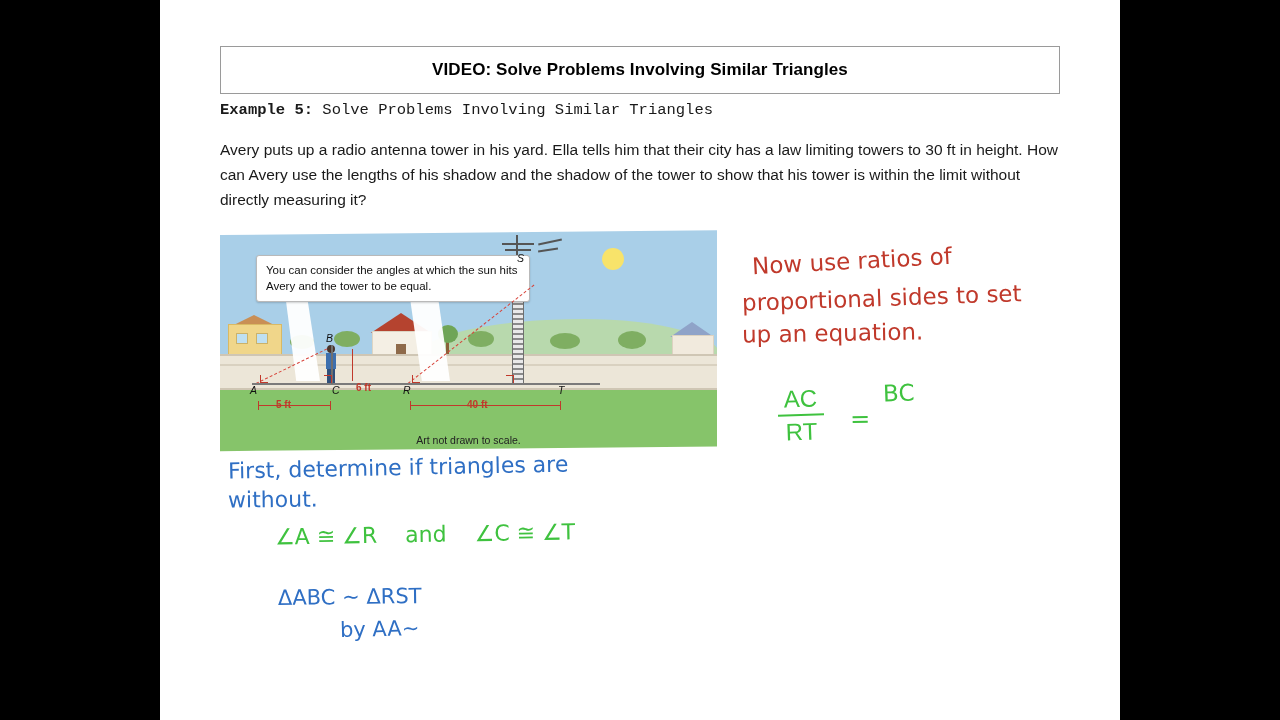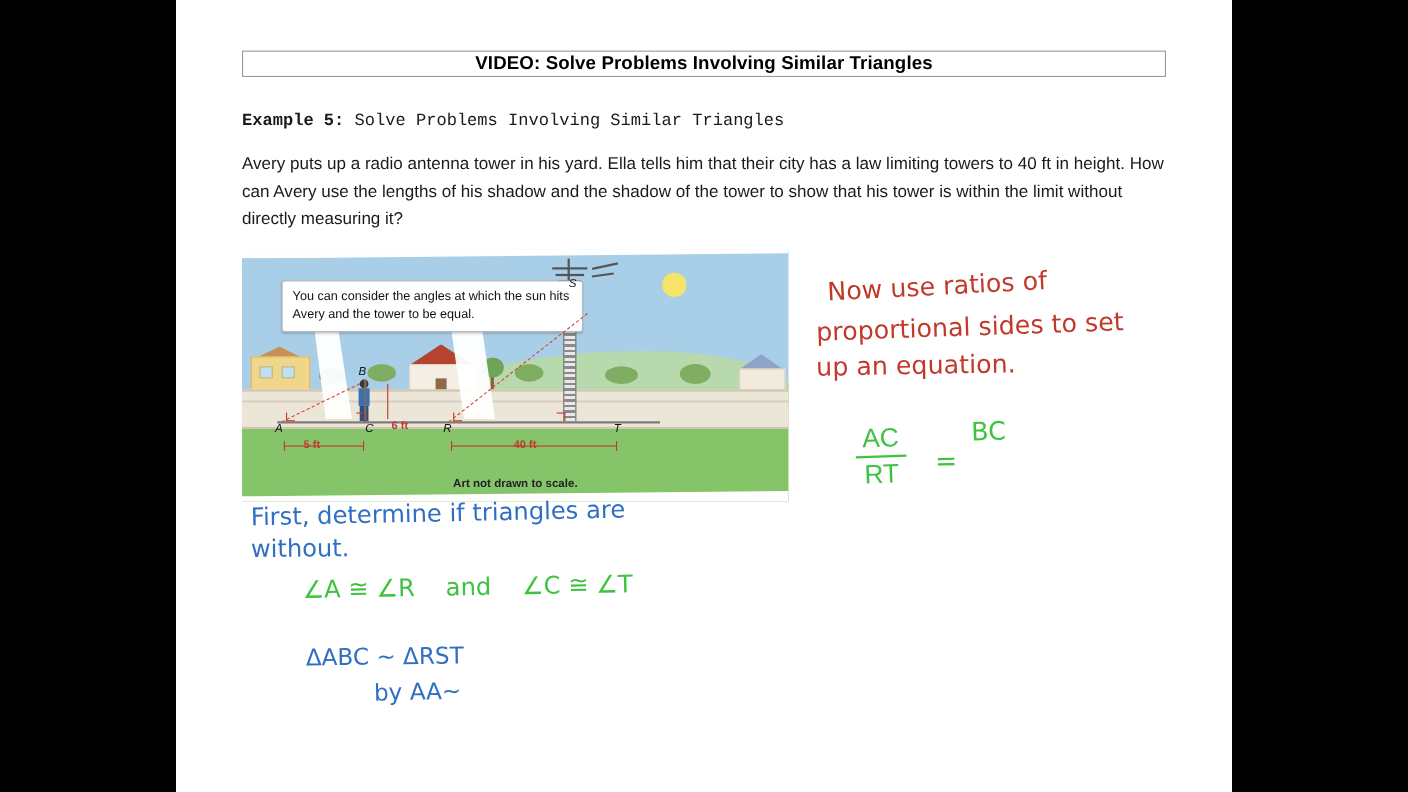--- a/index.html
+++ b/index.html
@@ -25,21 +25,21 @@
     top: 0;
     width: 960px;
     height: 720px;
     background: #ffffff;
   }
   .title-box {
     position: absolute;
     left: 60px;
     top: 46px;
     width: 840px;
-    height: 24px;
+    height: 48px;
     border: 1px solid #9a9a9a;
     box-sizing: border-box;
     display: flex;
     align-items: center;
     justify-content: center;
   }
   .title-text {
     font-size: 17px;
     font-weight: bold;
     color: #000;
@@ -203,21 +203,21 @@
     position: absolute; height: 1px; background: #c0392b;
   }
   .dim-vline {
     position: absolute; width: 1px; background: #c0392b;
   }
   .vlabel {
     position: absolute; font-size: 10.5px; font-style: italic; color: #111;
   }
   .art-caption {
     position: absolute; left: 0; top: 207px; width: 497px; text-align: center;
-    font-size: 10.5px; color: #222; font-weight: bold;
+    font-size: 10.5px; color: #222;
   }
   .angle-mark {
     position: absolute; border: 1.5px solid #c0392b; border-radius: 0;
     border-top: none; border-right: none; width: 7px; height: 7px;
   }
 
   
   .hand {
     position: absolute;
     font-family: "DejaVu Sans", sans-serif;
@@ -272,21 +272,21 @@
   <div class="page">
 
     <div class="title-box">
       <span class="title-text">VIDEO:  Solve Problems Involving Similar Triangles</span>
     </div>
 
     <div class="example-line">
       <b>Example 5:</b><span>&nbsp;</span><span>Solve Problems Involving Similar Triangles</span>
     </div>
 
-    <div class="problem-text">Avery puts up a radio antenna tower in his yard. Ella tells him that their city has a law limiting towers to 40 ft in height. How can Avery use the lengths of his shadow and the shadow of the tower to show that his tower is within the limit without directly measuring it?</div>
+    <div class="problem-text">Avery puts up a radio antenna tower in his yard. Ella tells him that their city has a law limiting towers to 30 ft in height. How can Avery use the lengths of his shadow and the shadow of the tower to show that his tower is within the limit without directly measuring it?</div>
 
     <div class="art">
       <div class="sky"></div>
       <div class="sky-top"></div>
       <div class="sun"></div>
       <div class="distant-hill"></div>
       <div class="ground"></div>
 
       <div class="house-left-roof"></div>
       <div class="house-left"></div>

